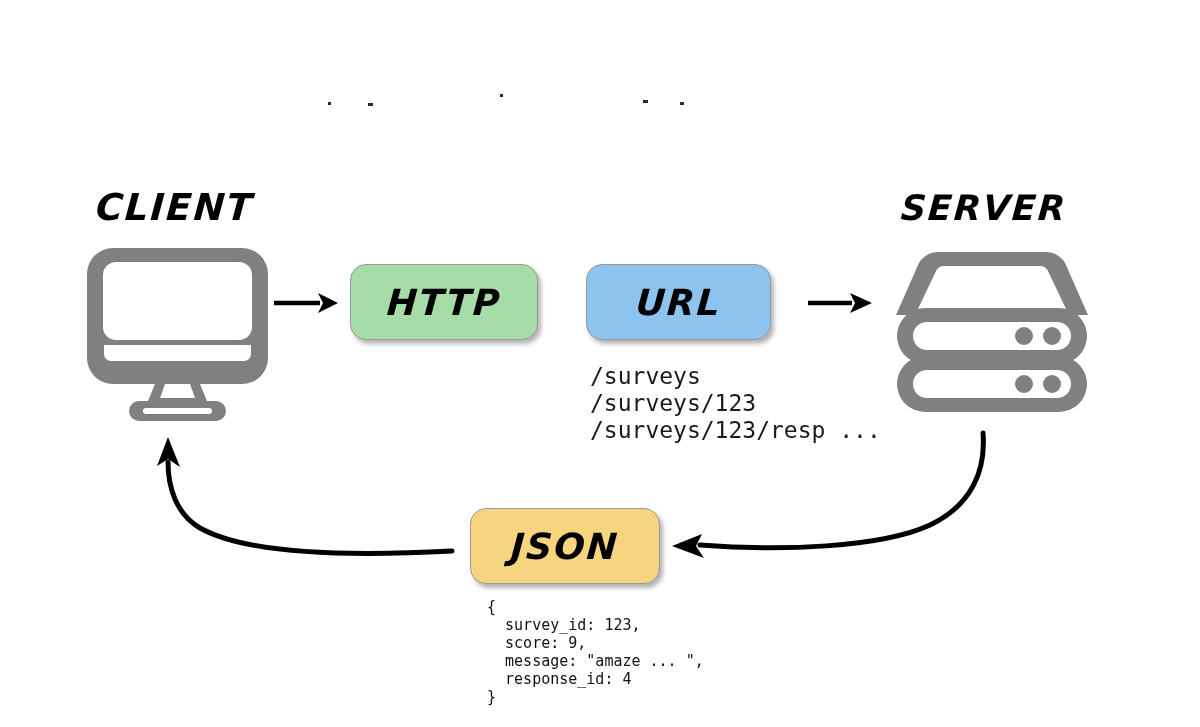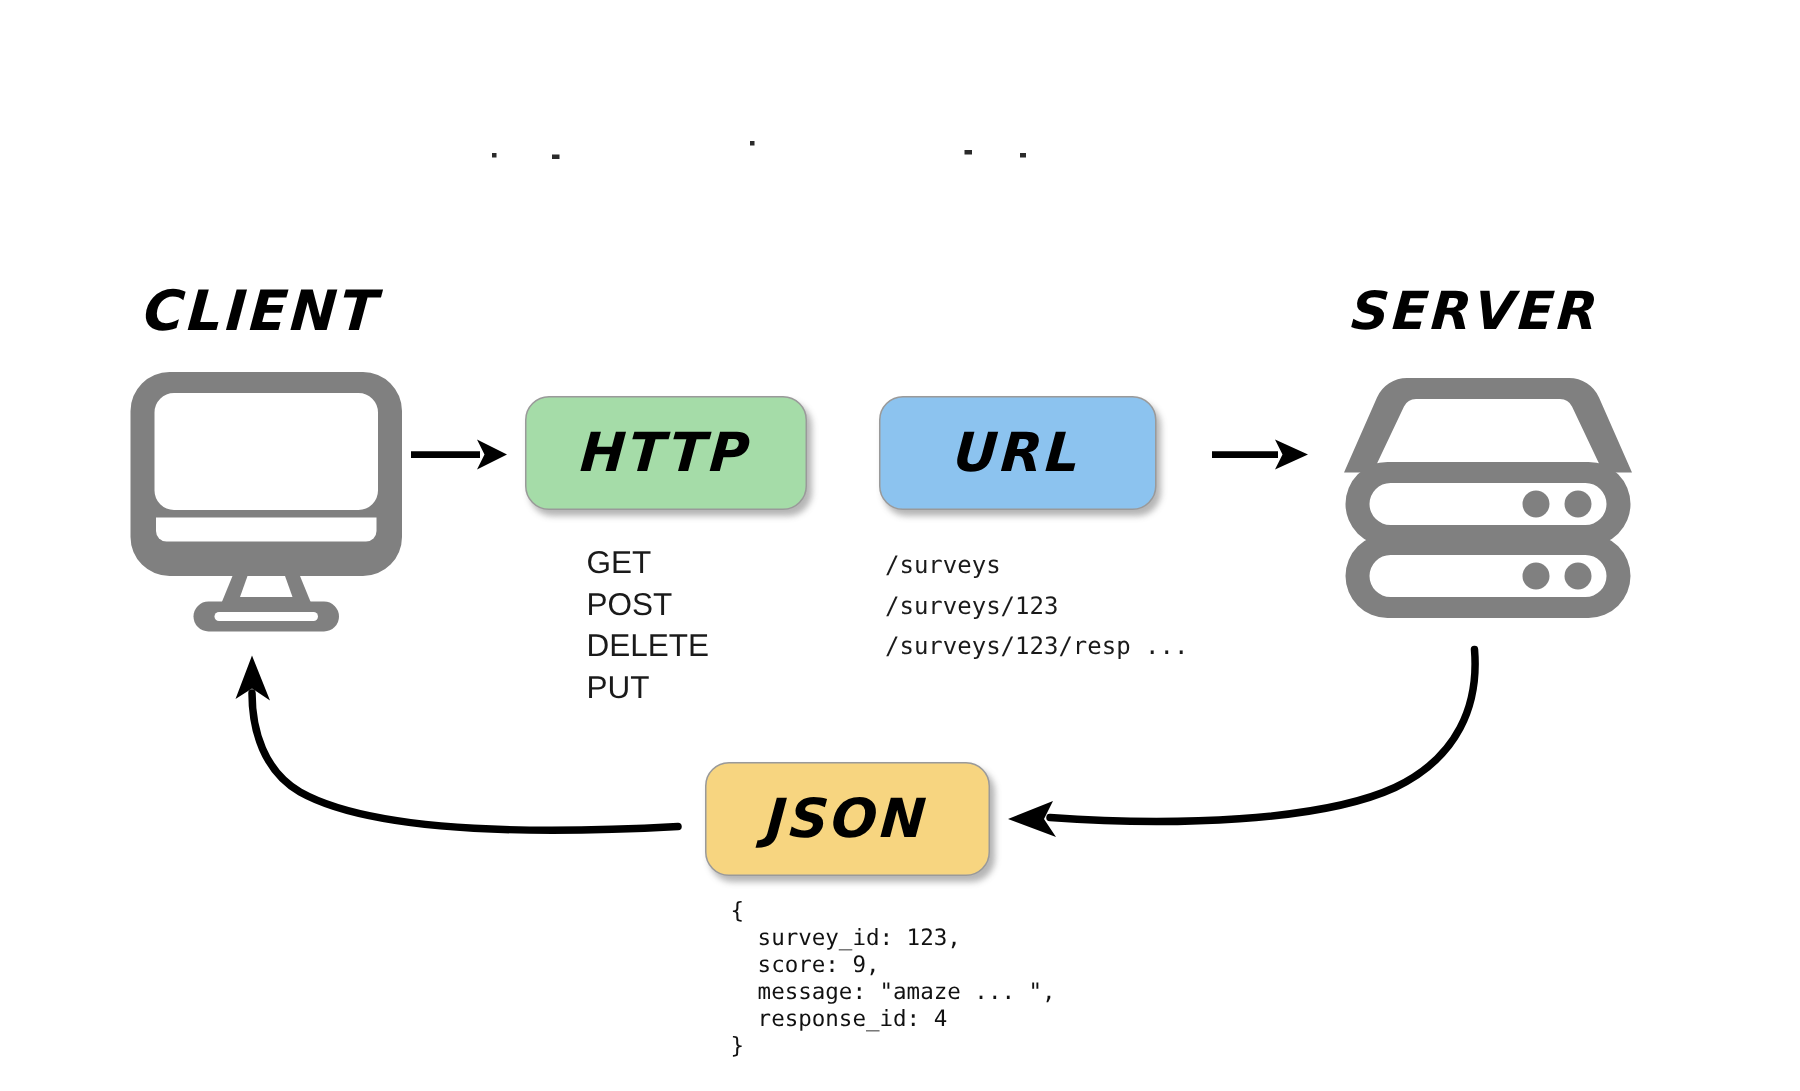--- a/index.html
+++ b/index.html
@@ -53,21 +53,21 @@
     position: absolute;
     font-family: "Liberation Sans", sans-serif;
     font-size: 21px;
     line-height: 27.5px;
     color: #1a1a1a;
     white-space: pre;
   }
   .url-list {
     position: absolute;
     font-family: "DejaVu Sans Mono", monospace;
-    font-size: 16px;
+    font-size: 23px;
     line-height: 27px;
     color: #1a1a1a;
     white-space: pre;
   }
   .json-code {
     position: absolute;
     font-family: "DejaVu Sans Mono", monospace;
     font-size: 15px;
     line-height: 18px;
     color: #111111;
@@ -158,24 +158,20 @@
   </svg>
 
   <div class="node-title" style="left:96px; top:186px; font-size:37px;">CLIENT</div>
 
   <div class="node-title" style="left:901px; top:188px; font-size:35px;">SERVER</div>
 
   <div class="pill" style="left:350px; top:264px; width:188px; height:76px; background:#A5DCA8;">
     <span class="pill-label" style="font-size:36px;">HTTP</span>
   </div>
 
-  <div class="method-list" style="left:391px; top:362px;">GET
-POST
-DELETE
-PUT</div>
 
   <div class="pill" style="left:586px; top:264px; width:185px; height:76px; background:#8CC3EF;">
     <span class="pill-label" style="font-size:36px;">URL</span>
   </div>
 
   <div class="url-list" style="left:590px; top:363px;">/surveys
 /surveys/123
 /surveys/123/resp ...</div>
 
   <div class="pill" style="left:470px; top:508px; width:190px; height:76px; background:#F7D580;">

